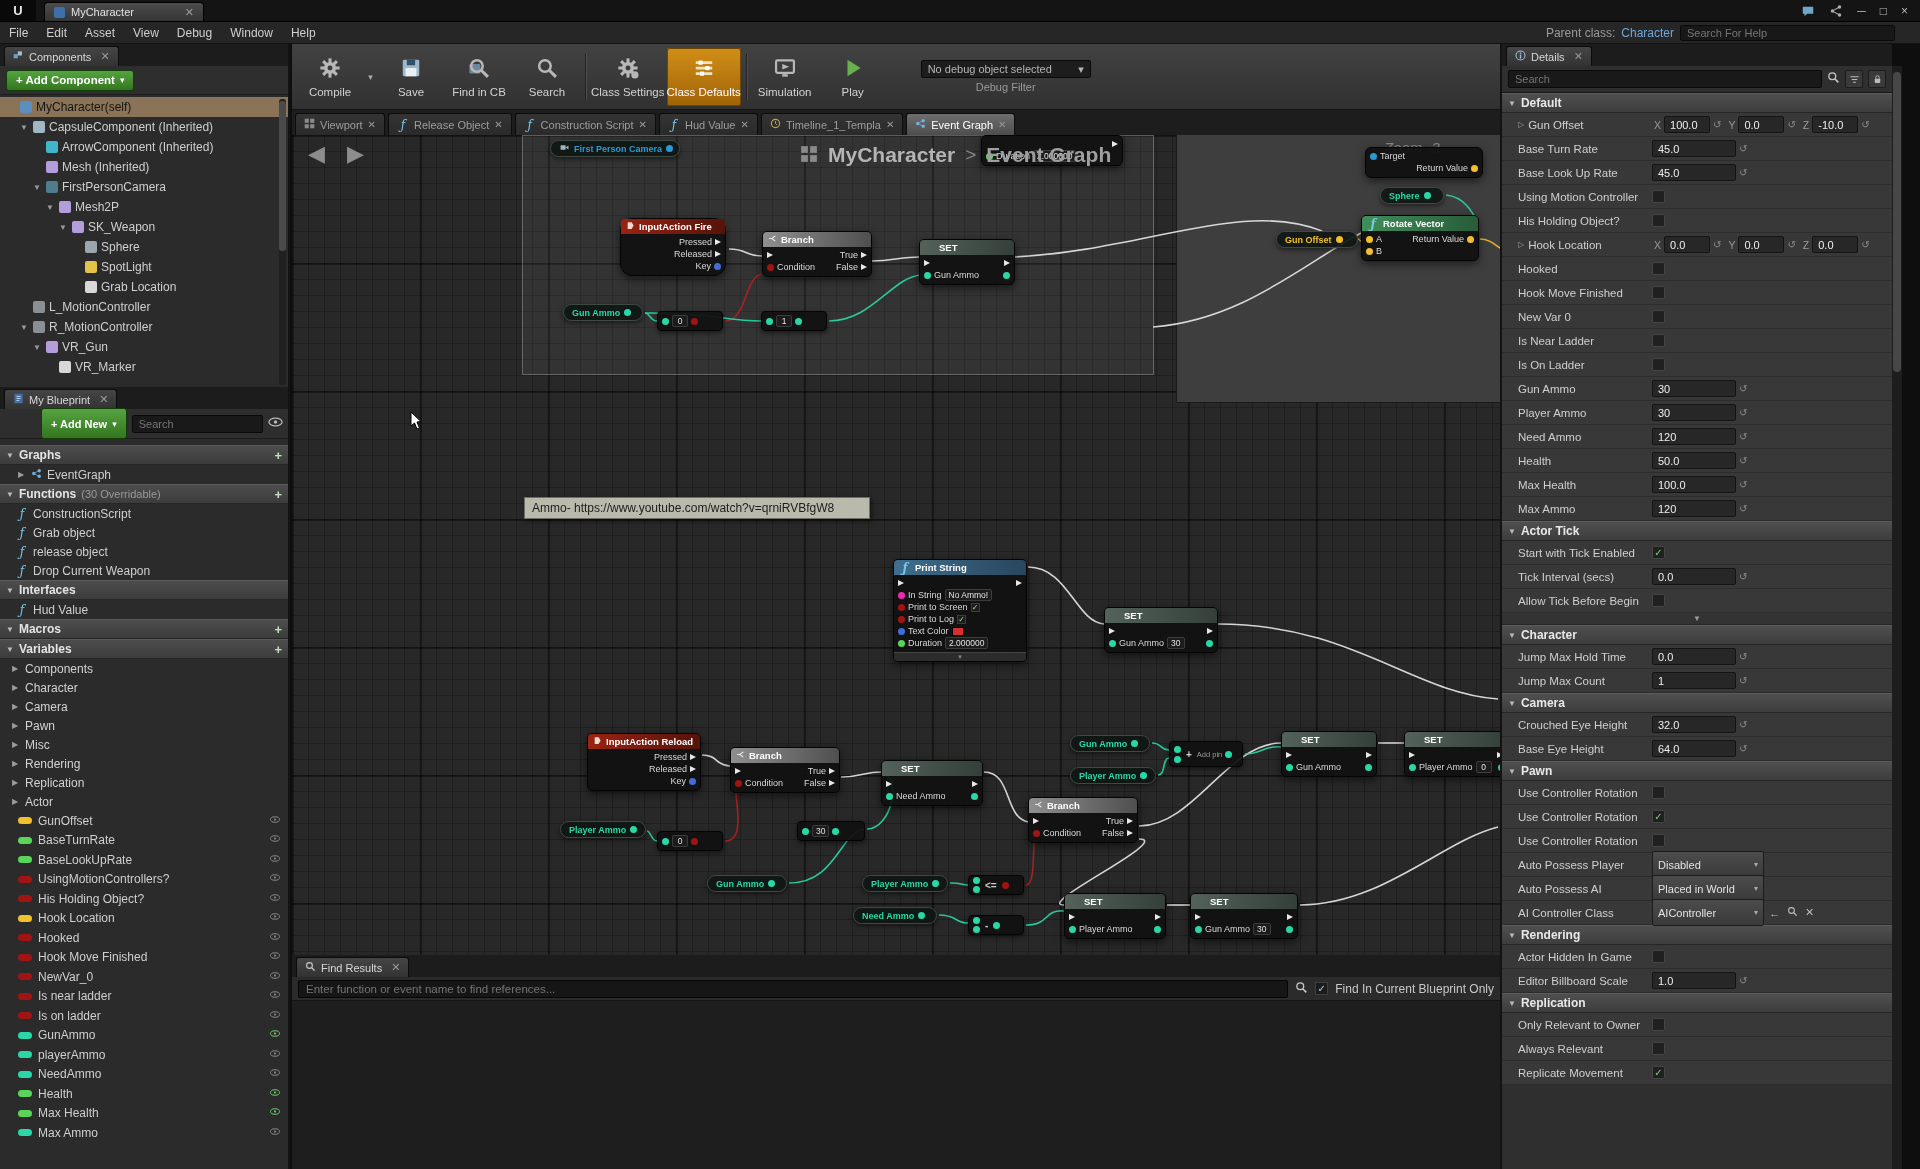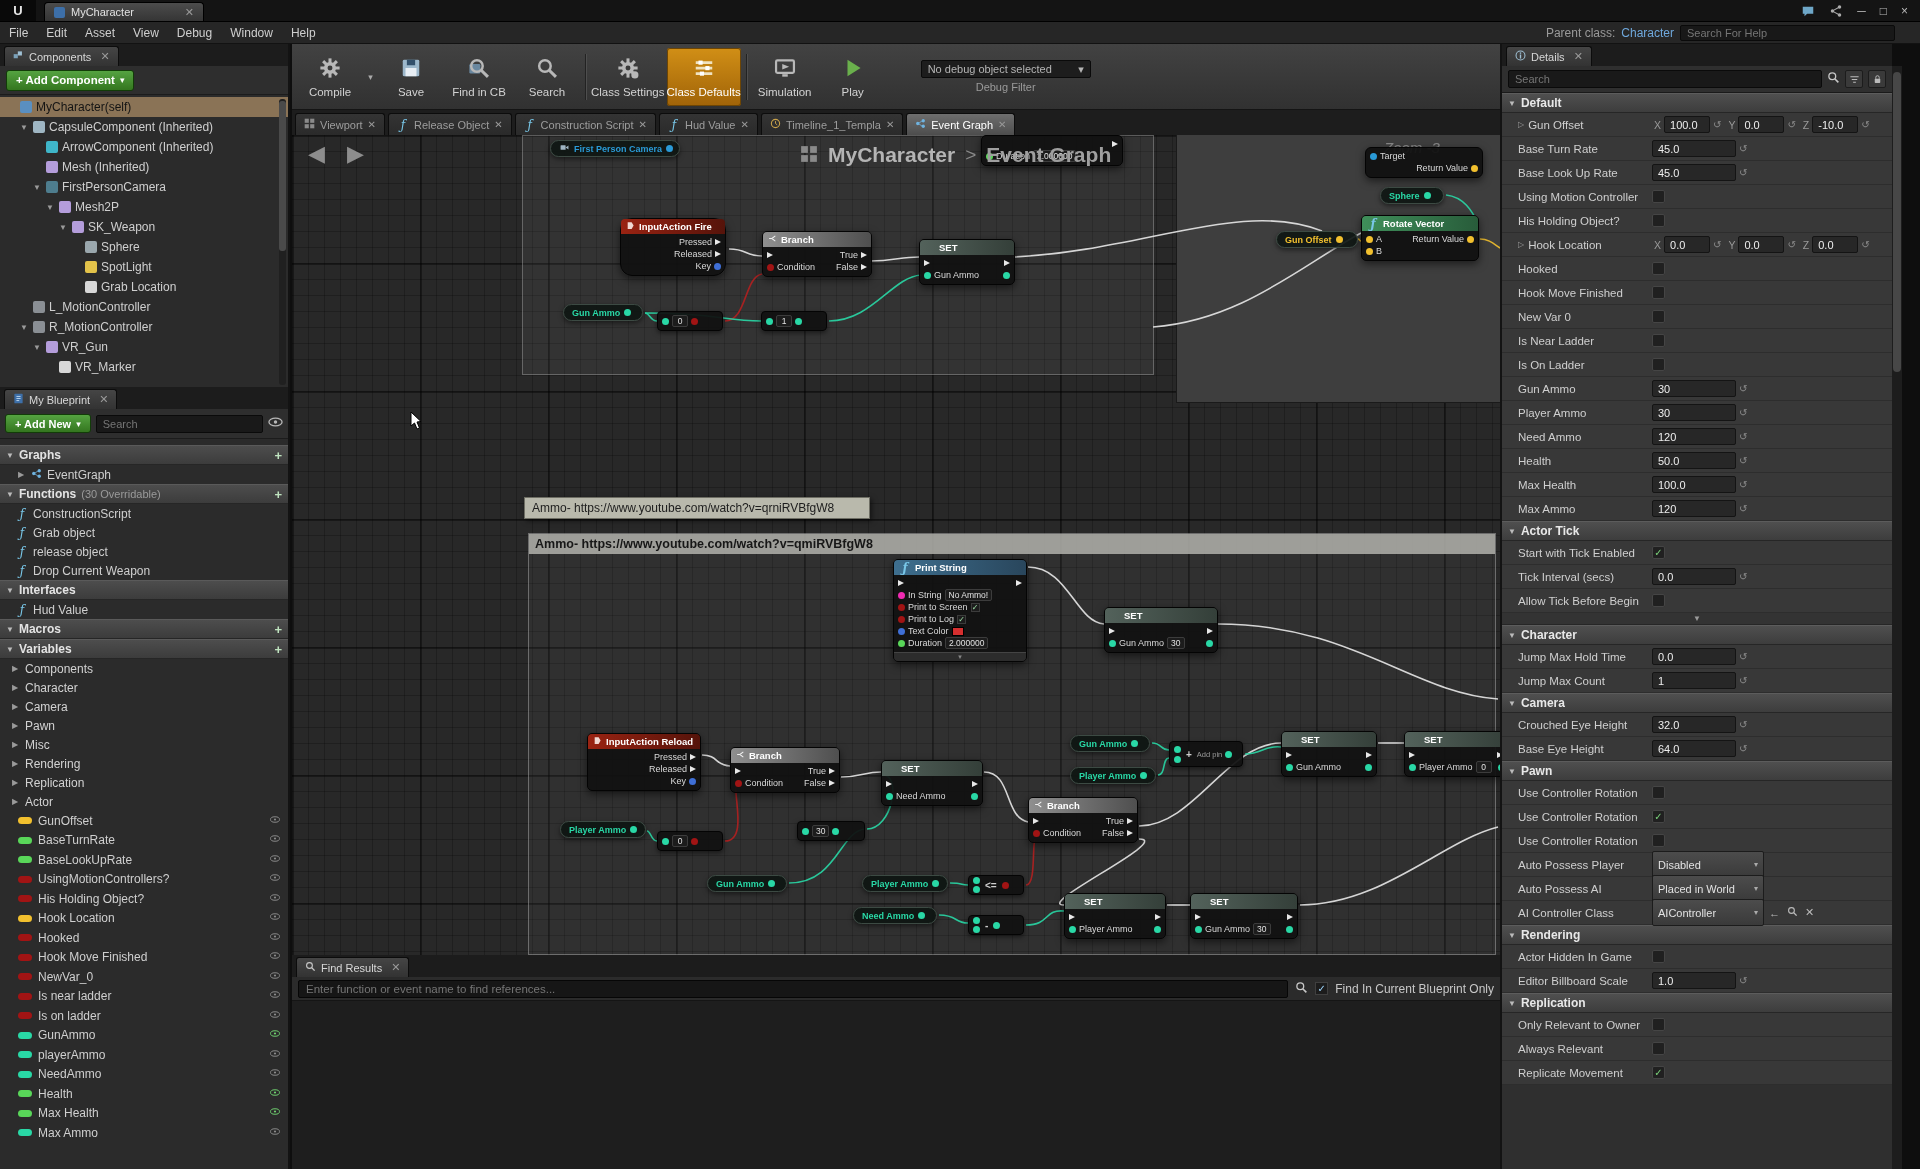--- a/index.html
+++ b/index.html
@@ -276,21 +276,21 @@
       <div class="ptab">
         <span><svg width="11" height="11" viewBox="0 0 16 16">
               <rect x="2" y="1" width="12" height="14" rx="1" fill="#3d6fa8"></rect>
               <path d="M5 5 h6 M5 8 h6 M5 11 h4" stroke="#cfe3f5" stroke-width="1.2"></path>
             </svg></span>
         <span>My Blueprint</span>
         <span class="tab-x">✕</span>
       </div>
     </div>
     <div class="mb-toolbar">
-      <div class="green-btn" style="height:19px;font-size:11px;">
+      <div class="green-btn" style="height:31px;font-size:11px;margin-left:36px;">
         <span>+ Add New</span>
         <span class="caret">▾</span>
       </div>
       <input class="mb-search" placeholder="Search" style="">
       <span><svg width="15" height="12" viewBox="0 0 16 12">
             <ellipse cx="8" cy="6" rx="7" ry="4.2" fill="none" stroke="#b8b8b8" stroke-width="1.4"></ellipse>
             <circle cx="8" cy="6" r="1.8" fill="#b8b8b8"></circle>
           </svg></span>
     </div>
     <div id="mb-body">
@@ -699,23 +699,20 @@
               <circle cx="12" cy="12" r="2.4" fill="#6fb3e0"></circle>
               <path d="M6 7 L10 4.6 M6 9 L10 11.4" stroke="#6fb3e0" stroke-width="1.2"></path>
             </svg></span>
           <span>Event Graph</span>
           <span class="tab-x">✕</span>
         </div>
       </div>
     <div id="canvas">
       <div class="bg-window"></div>
       <div class="comment-a"></div>
-      <div class="comment-b">
-        <div class="comment-b-title">Ammo- https://www.youtube.com/watch?v=qmiRVBfgW8</div>
-      </div>
       <div class="zoom-ind">Zoom -3</div>
       <svg id="wires" width="1208" height="820">
           <path d="M437,114 C456,114 452,121 470,121" stroke="#e8e8e8" stroke-width="1.6" fill="none" opacity="0.9"></path>
           <path d="M578,126 C602,126 608,122 627,122" stroke="#e8e8e8" stroke-width="1.6" fill="none" opacity="0.9"></path>
           <path d="M721,122 C850,116 950,64 1030,96" stroke="#e8e8e8" stroke-width="1.6" fill="none" opacity="0.9"></path>
           <path d="M861,192 C950,185 1010,130 1069,98" stroke="#e8e8e8" stroke-width="1.6" fill="none" opacity="0.9"></path>
           <path d="M433,186 C455,186 452,142 470,139" stroke="#b32020" stroke-width="1.6" fill="none" opacity="0.9"></path>
           <path d="M353,178 C358,178 358,186 365,186" stroke="#29d8a6" stroke-width="1.6" fill="none" opacity="0.9"></path>
           <path d="M353,178 C425,178 432,186 469,186" stroke="#29d8a6" stroke-width="1.6" fill="none" opacity="0.9"></path>
           <path d="M537,186 C580,186 600,142 629,140" stroke="#29d8a6" stroke-width="1.6" fill="none" opacity="0.9"></path>

